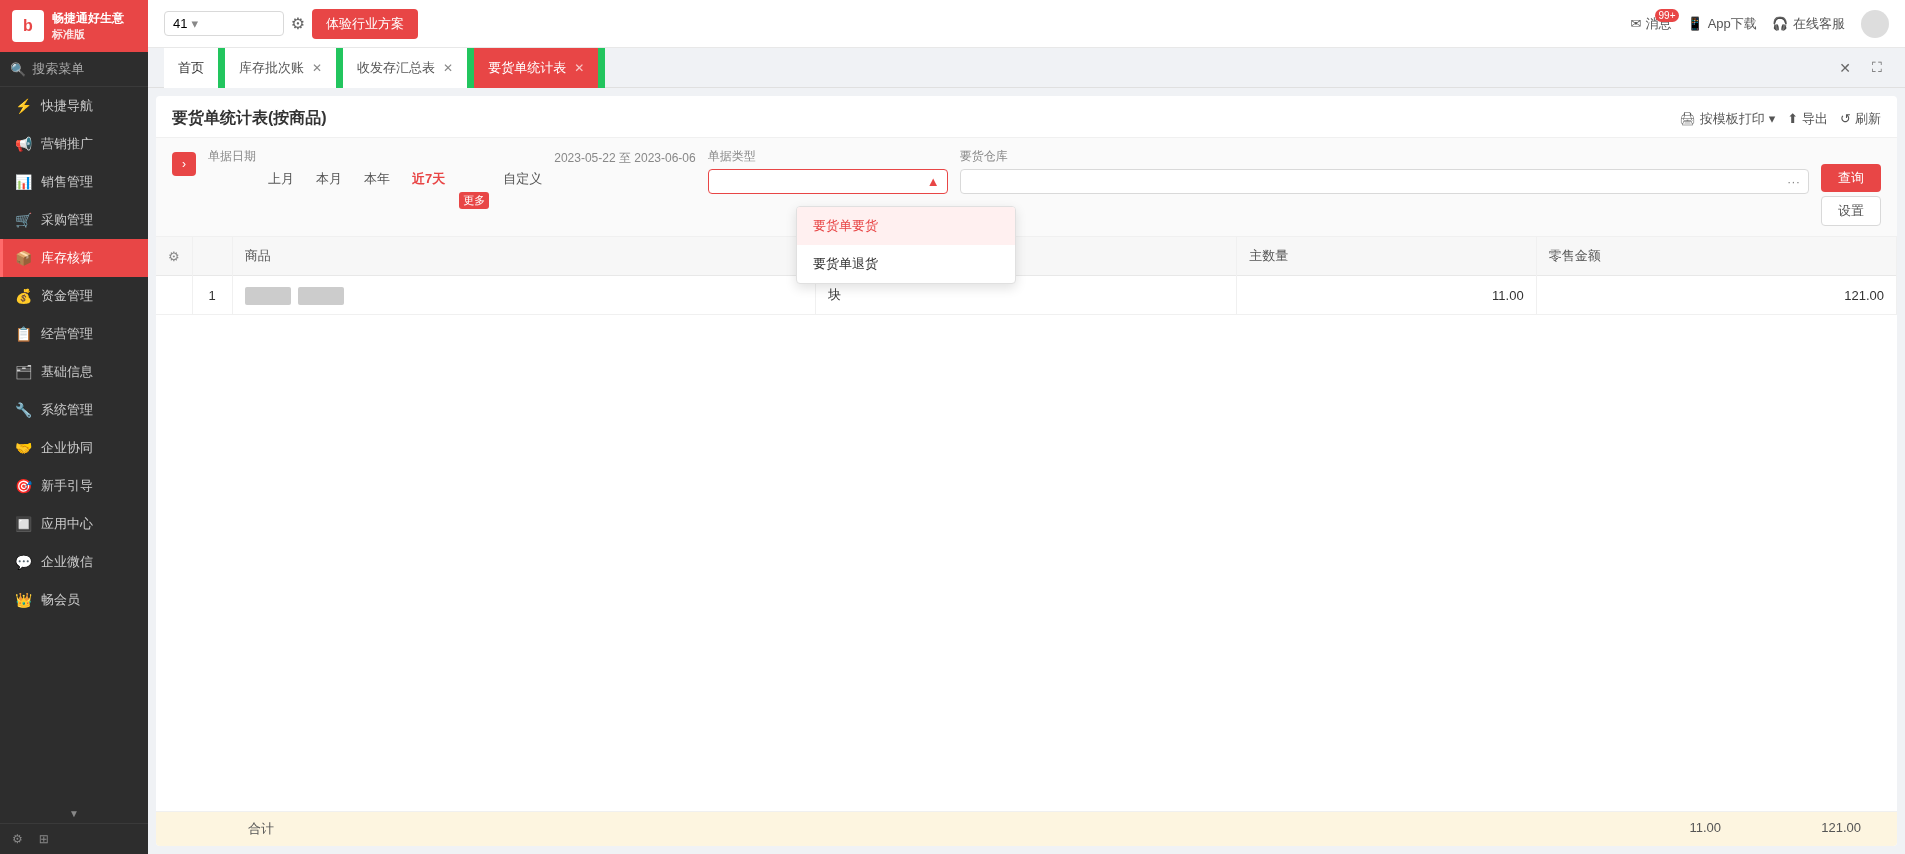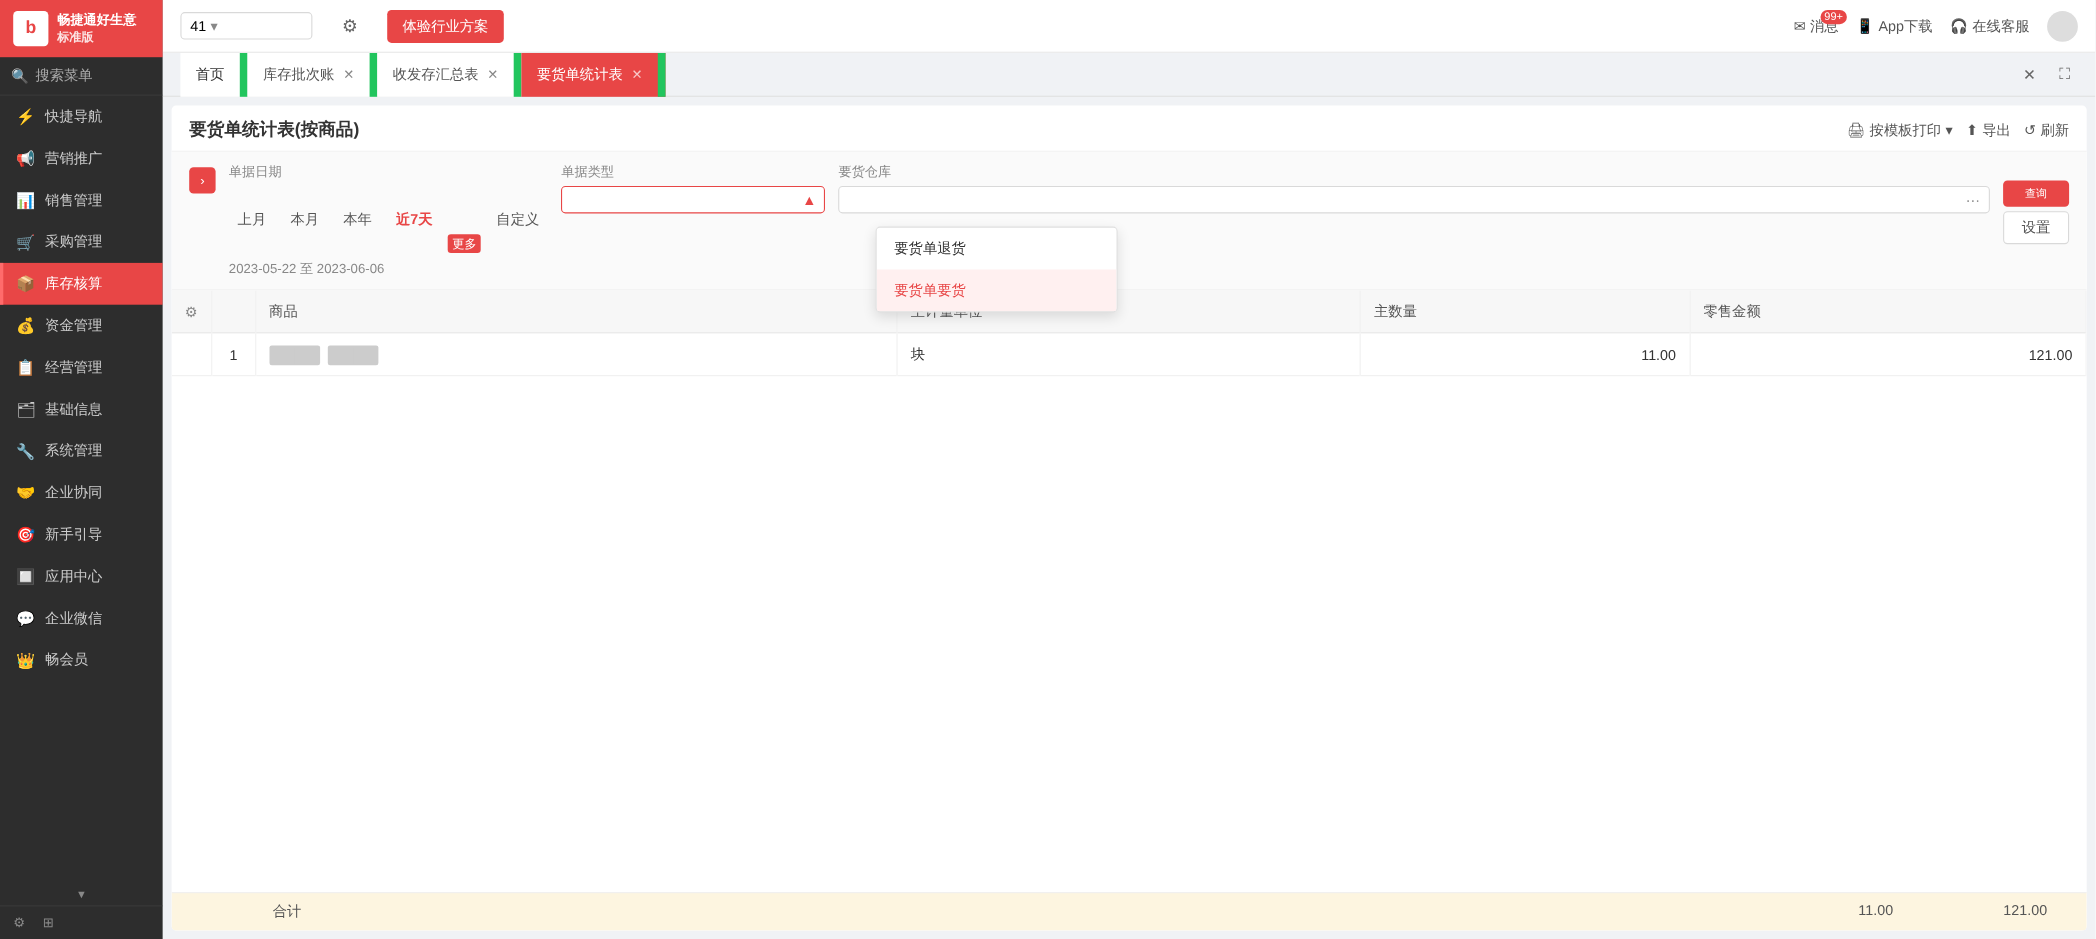--- a/index.html
+++ b/index.html
@@ -89,21 +89,21 @@
     }
 
     
     .topbar {
       display: flex;
       align-items: center;
       background: #fff;
       padding: 0 16px;
       height: 48px;
       border-bottom: 1px solid #e8e8e8;
-      gap: 20px;
+      gap: 0;
       position: relative;
       z-index: 10;
     }
     .topbar-select {
       display: flex;
       align-items: center;
       border: 1px solid #d9d9d9;
       border-radius: 4px;
       padding: 4px 8px;
       font-size: 13px;
@@ -275,21 +275,20 @@
       display: flex;
       align-items: center;
       justify-content: center;
       cursor: pointer;
       font-size: 12px;
       flex-shrink: 0;
       margin-top: 4px;
     }
     .filter-group {
       display: flex;
-      flex-direction: column;
       gap: 4px;
     }
     .filter-label {
       font-size: 12px;
       color: #888;
     }
     .filter-date-row {
       display: flex;
       align-items: center;
       gap: 6px;
@@ -372,21 +371,21 @@
       flex-direction: column;
       gap: 4px;
       margin-top: 16px;
     }
     .btn-query {
       background: #e84646;
       color: #fff;
       border: none;
       border-radius: 4px;
       padding: 5px 16px;
-      font-size: 10px;
+      font-size: 13px;
       cursor: pointer;
       white-space: nowrap;
     }
     .btn-settings {
       background: #fff;
       color: #555;
       border: 1px solid #d9d9d9;
       border-radius: 4px;
       padding: 5px 16px;
       font-size: 13px;
@@ -660,22 +659,22 @@
           <span class="filter-warehouse-more">···</span>
         </div>
       </div>
 
       <div class="filter-buttons">
         <button class="btn-query">查询</button>
         <button class="btn-settings">设置</button>
       </div>
 
       <div class="dropdown-overlay">
+        <div class="dropdown-item selected">要货单要货</div>
         <div class="dropdown-item">要货单退货</div>
-        <div class="dropdown-item selected">要货单要货</div>
       </div>
     </div>
 
     <div class="table-wrap">
       <table>
         <thead>
           <tr>
             <th class="th-settings">⚙</th>
             <th style="width:40px;"></th>
             <th>商品</th>

